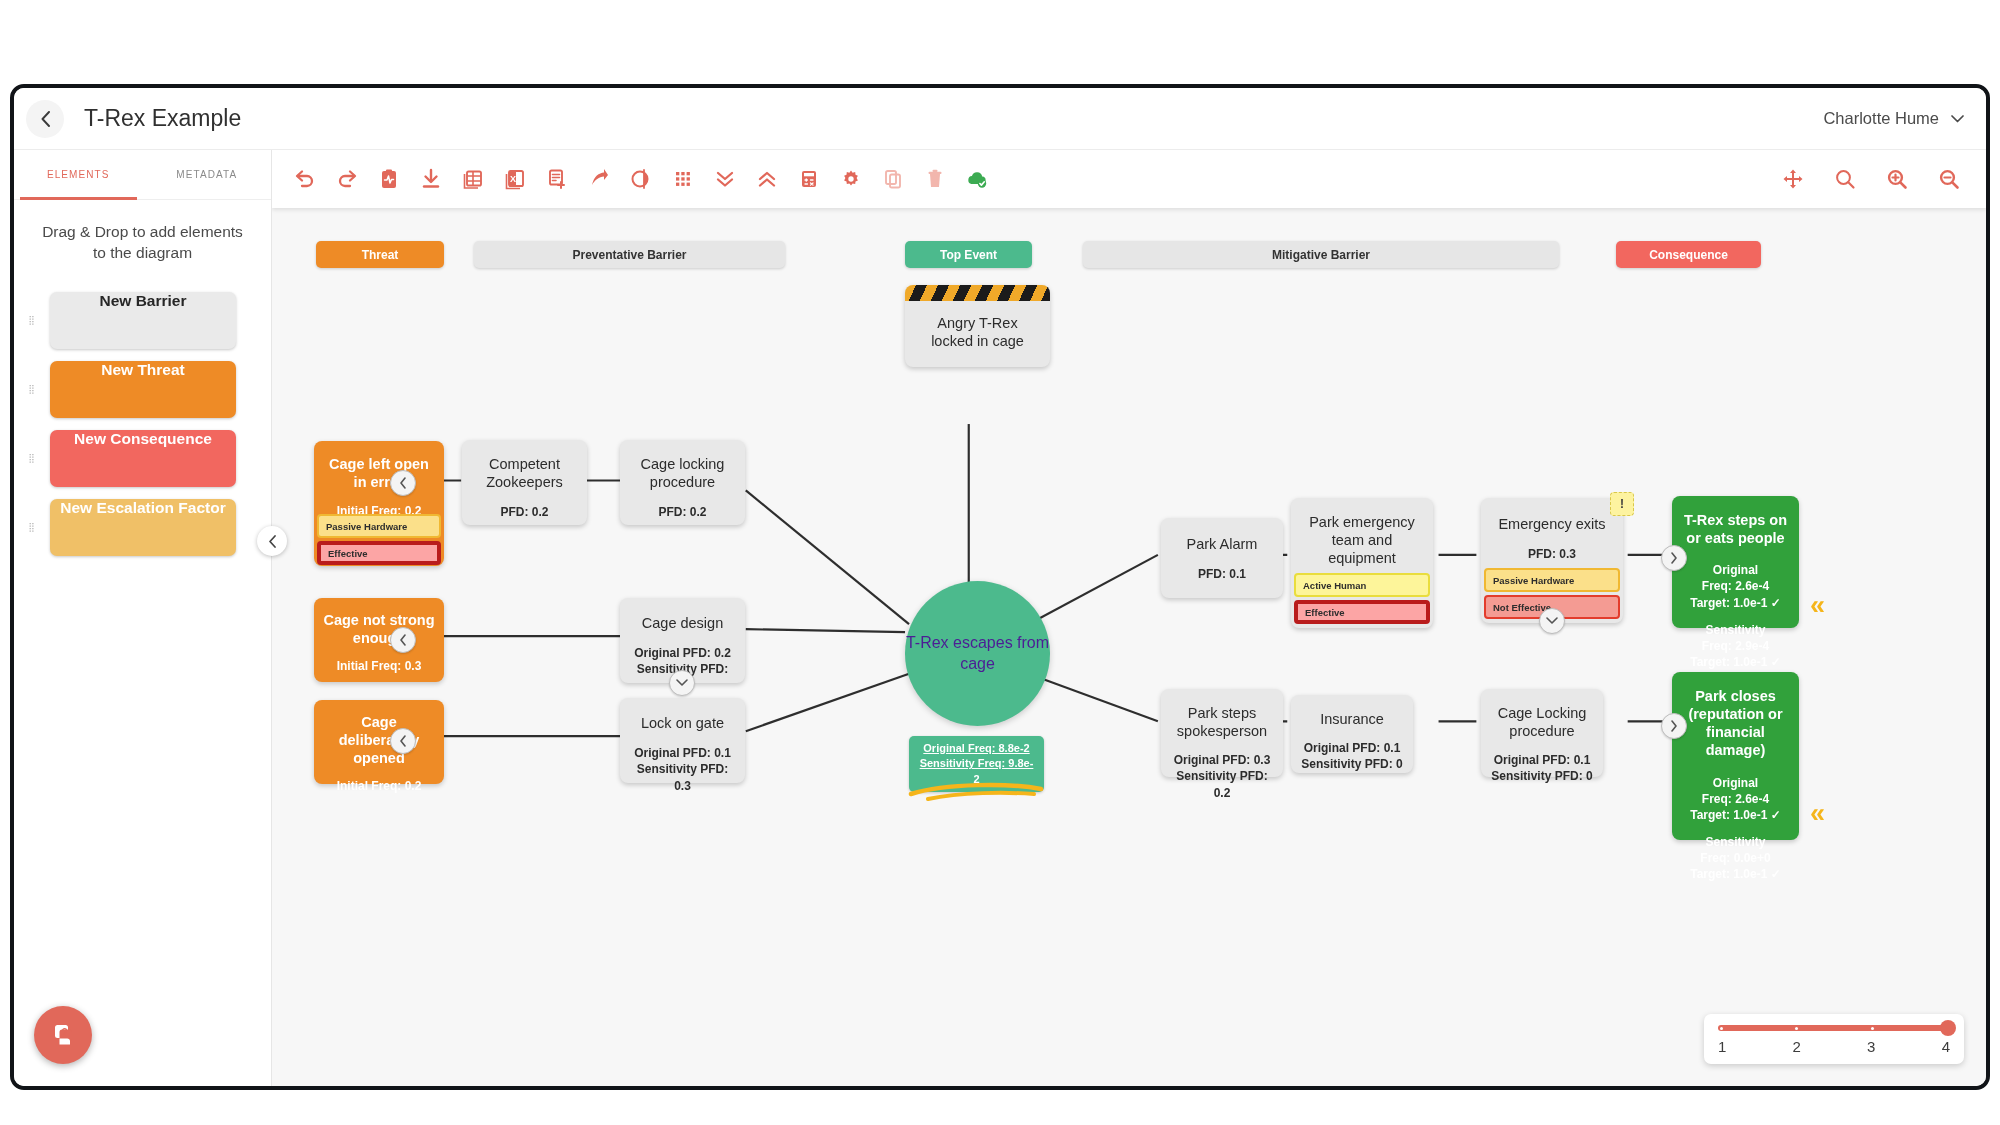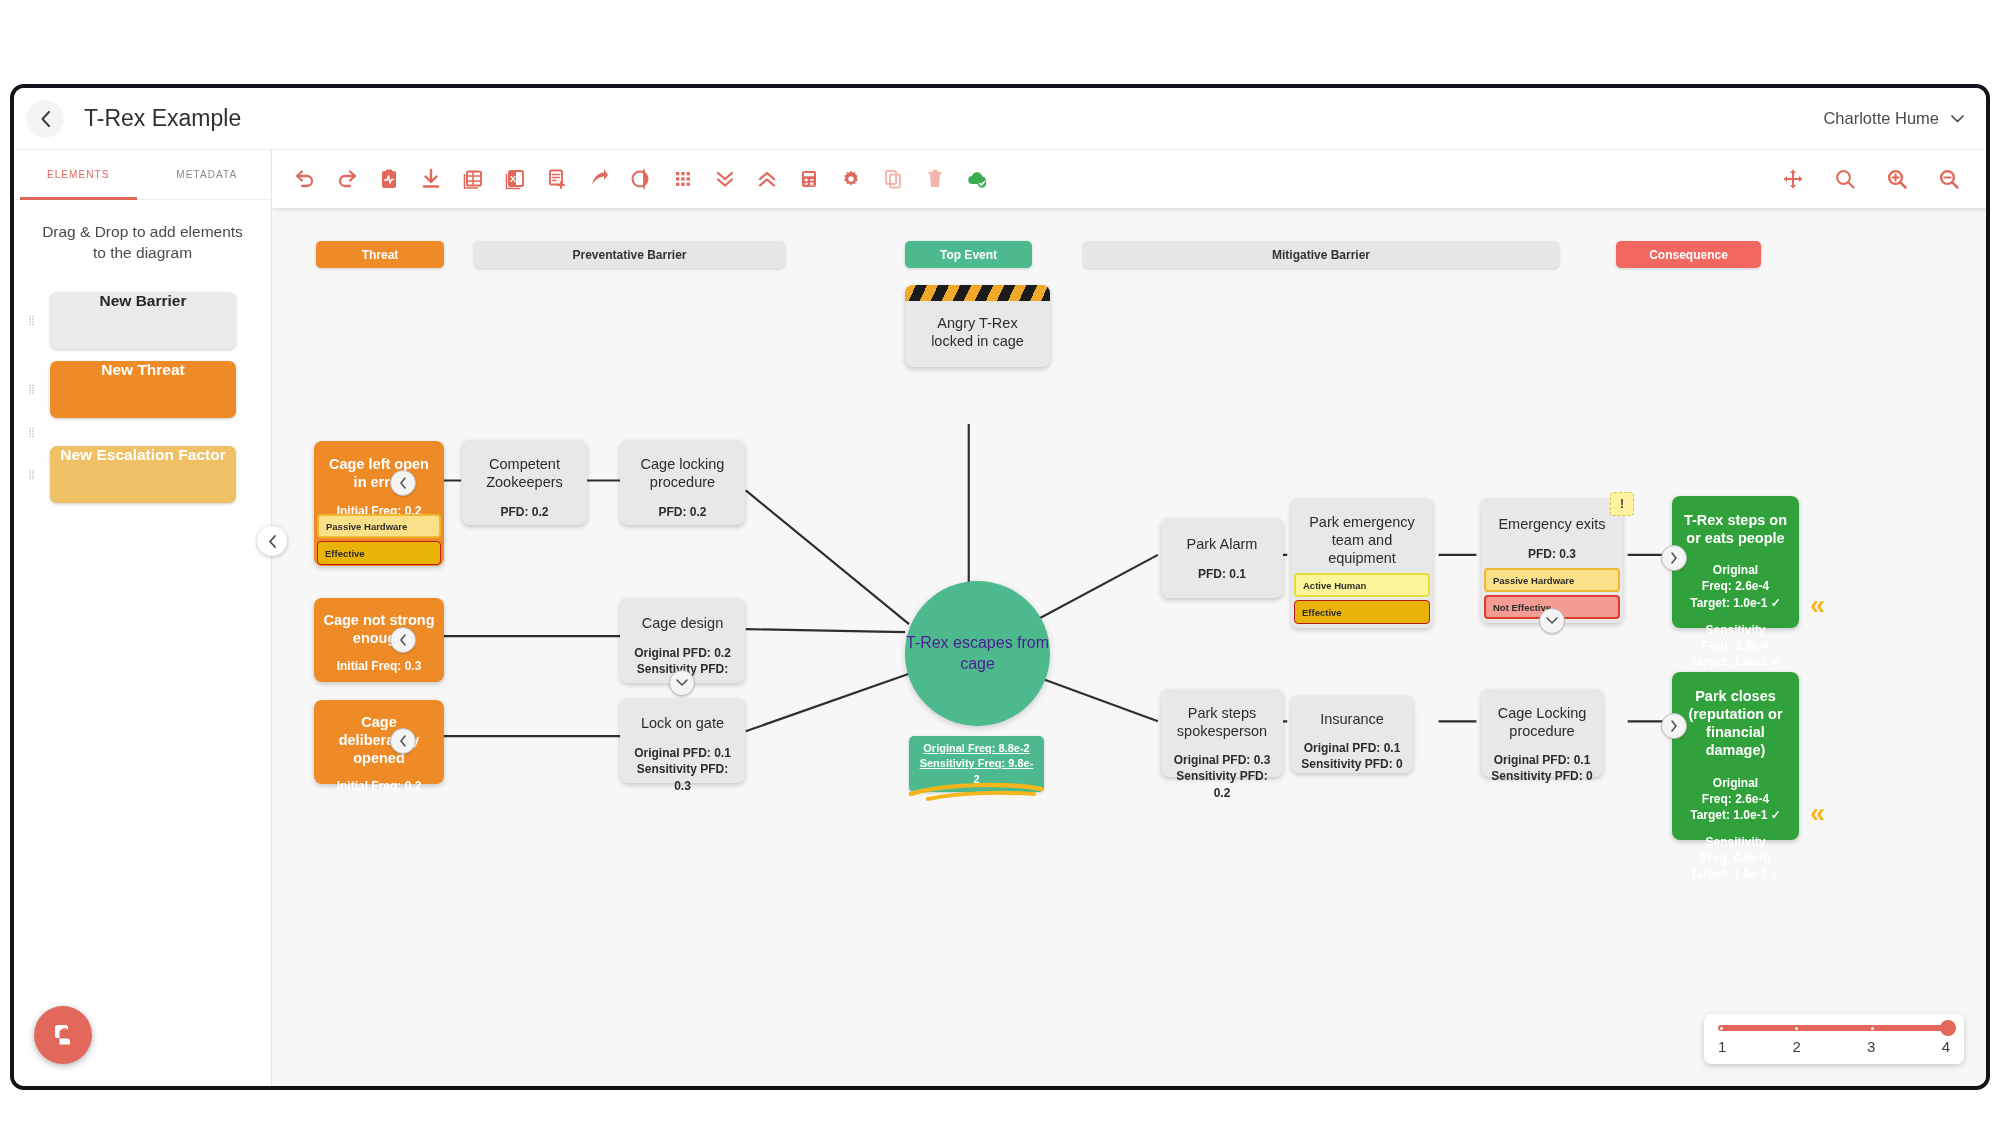--- a/index.html
+++ b/index.html
@@ -143,21 +143,21 @@
 
   .tagbar {
     position:absolute; left:0; right:0; padding:0 3px;
   }
   .tag {
     height:24px; border-radius:4px; display:flex; align-items:center;
     padding-left:7px; font-size:9.5px; font-weight:700; color:#2d2d2d;
     margin-top:3px;
   }
   .tag-yellow-h { background:#fbe08a; border:2px solid #f0b832; }
-  .tag-green { background:#eab308; border:1px solid #b91c1c; }
+  .tag-green { background:#fca5a5; border:4px solid #b91c1c; }
   .tag-yellow-a { background:#fdf59a; border:2px solid #e9dd3d; }
   .tag-red { background:#f49b93; border:2px solid #e33c2c; }
 
   .knob {
     position:absolute; width:26px; height:26px; border-radius:50%;
     background:#f4f4f4; border:1px solid #bdbdbd;
     display:flex; align-items:center; justify-content:center;
     font-size:11px; color:#555; cursor:pointer; z-index:8;
     box-shadow:0 1px 2px rgba(0,0,0,.15);
   }
@@ -235,20 +235,23 @@
             <i>⣿</i>
           </div>
         <div class="pal-chip chip-threat">
           <span>New Threat</span>
         </div>
       </div>
       <div class="pal-row">
         <div class="grip">
             <i>⣿</i>
           </div>
+        <div class="pal-chip chip-cons">
+          <span>New Consequence</span>
+        </div>
       </div>
       <div class="pal-row">
         <div class="grip">
             <i>⣿</i>
           </div>
         <div class="pal-chip chip-esc">
           <span>New Escalation Factor</span>
         </div>
       </div>
     </div>

